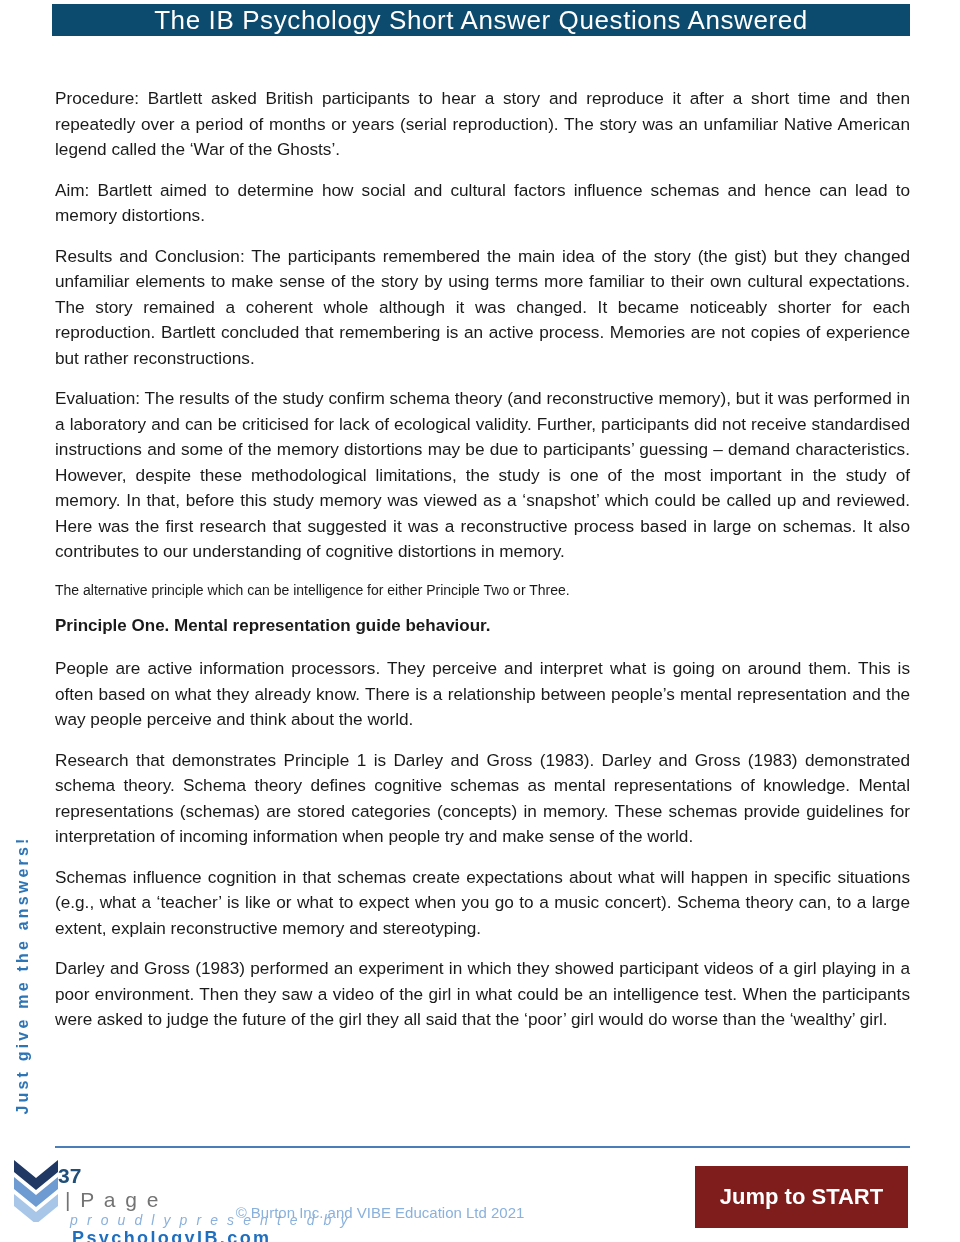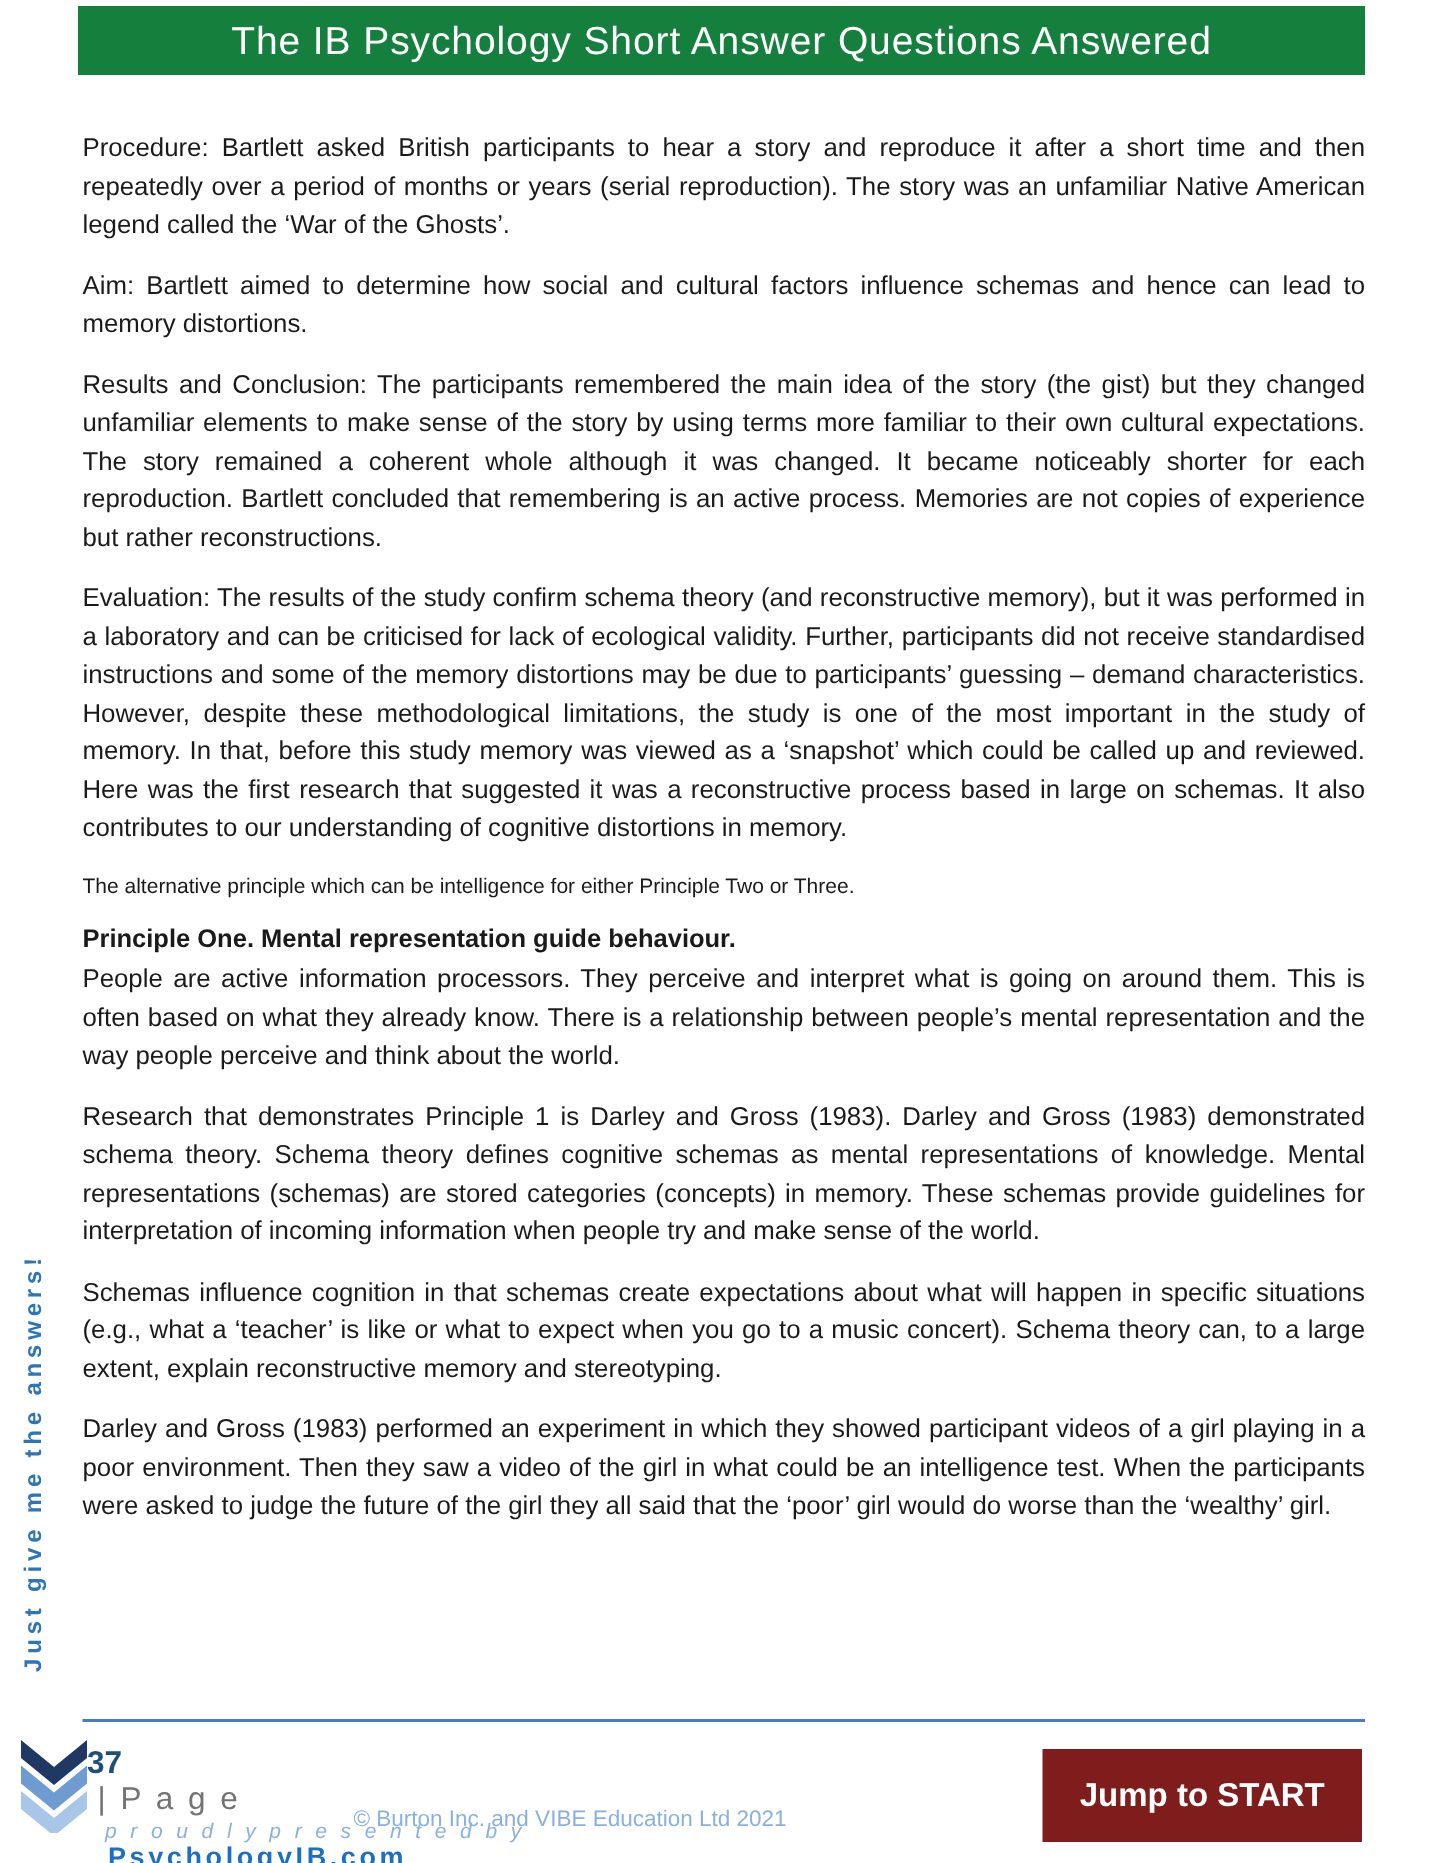--- a/index.html
+++ b/index.html
@@ -15,22 +15,22 @@
     font-family: "Liberation Sans", sans-serif;
     color: #000000;
   }
 
   
   #header-banner {
     position: absolute;
     left: 52px;
     top: 4px;
     width: 858px;
-    height: 46px;
-    background: #15803d;
+    height: 32px;
+    background: #0c4a6e;
     display: flex;
     align-items: center;
     justify-content: center;
   }
   #header-title {
     color: #ffffff;
     font-size: 26px;
     font-weight: 400;
     letter-spacing: 0.6px;
     white-space: nowrap;
@@ -76,21 +76,21 @@
   }
   .para.last-left { text-align: left; }
   .para.small {
     font-size: 14px;
     line-height: 20px;
     margin-bottom: 13px;
   }
   .para.bold-head {
     font-weight: bold;
     font-size: 17px;
-    margin-bottom: 2px;
+    margin-bottom: 18px;
     text-align: left;
   }
 
   
   #footer-rule {
     position: absolute;
     left: 55px;
     top: 1146px;
     width: 855px;
     height: 2px;

